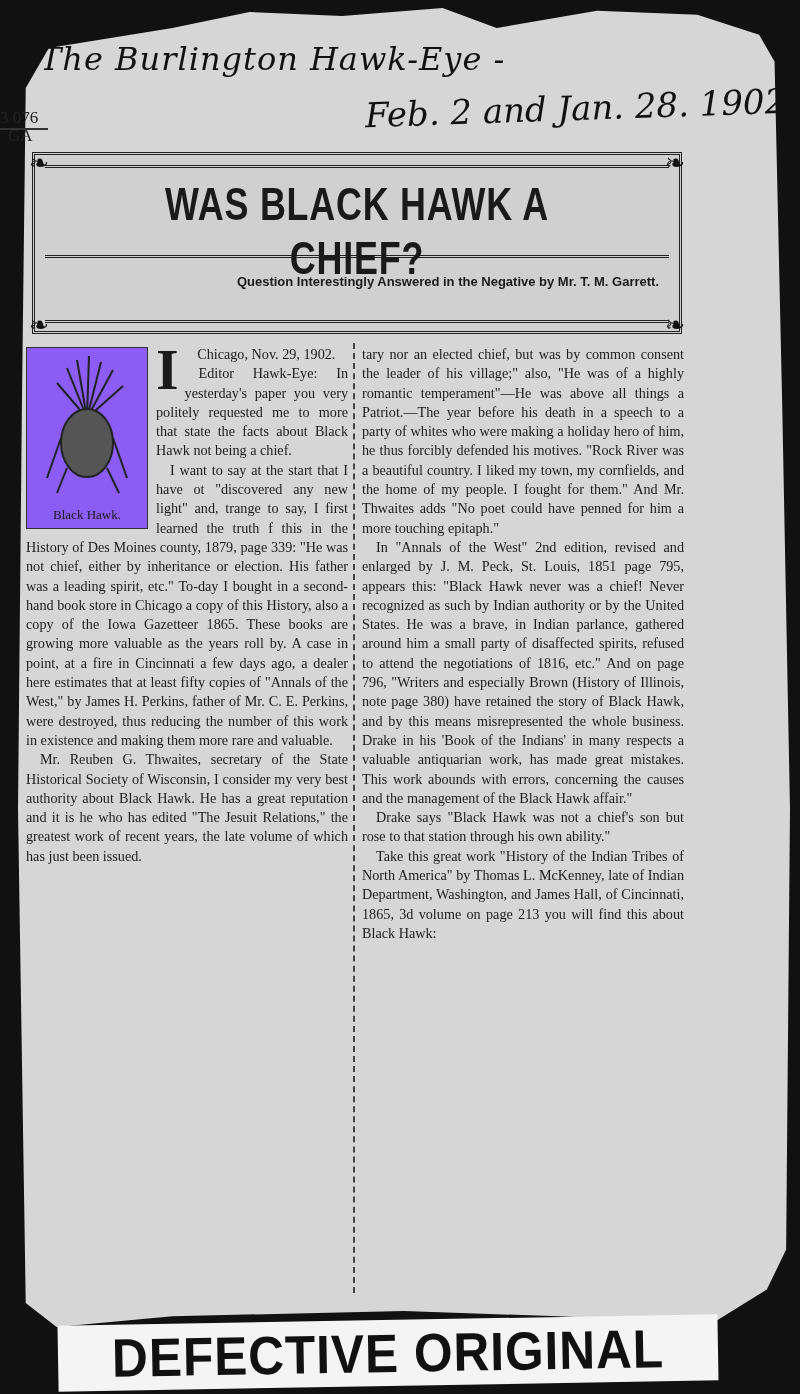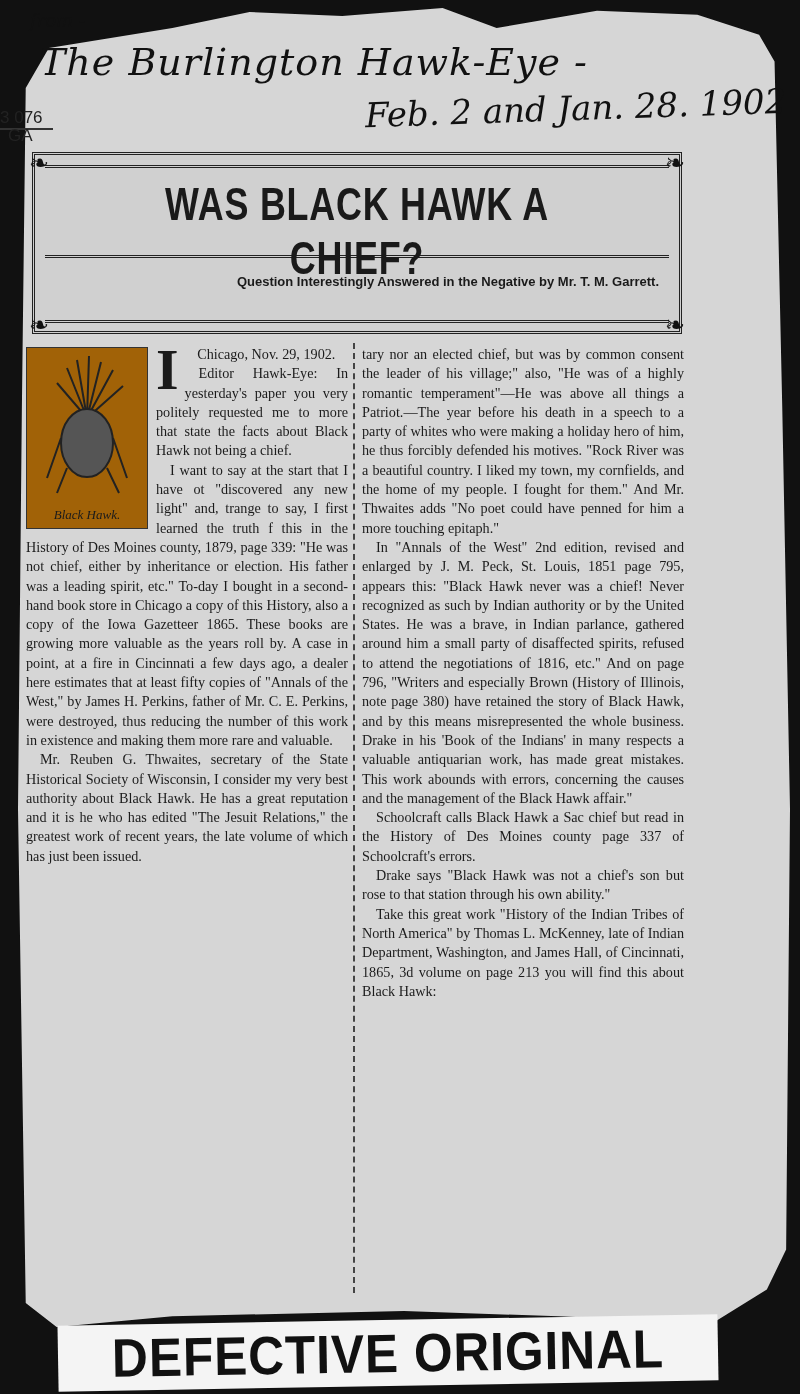--- a/index.html
+++ b/index.html
@@ -11,23 +11,23 @@
     .paper {
       position:absolute; left:18px; top:8px; width:772px; height:1335px;
       background:#d6d6d6;
       clip-path: polygon(4% 3%, 20% 1.5%, 30% 0.3%, 42% 0.6%, 55% 0%, 62% 1.5%, 75% 0.2%, 88% 0.5%, 96% 2%, 98% 4%, 99% 30%, 100% 60%, 99.5% 93%, 97% 96%, 90% 98.5%, 70% 98%, 50% 97.6%, 20% 98%, 5% 98.8%, 1% 97%, 0% 60%, 0.5% 30%, 1% 6%);
     }
     .handwriting {
       position:absolute; font-family:"DejaVu Serif", serif; font-style:italic;
       color:#111;
     }
     .hw-from { left:30px; top:10px; font-size:18px; }
-    .hw-paper { left:40px; top:40px; font-size:38px; letter-spacing:1px; }
+    .hw-paper { left:40px; top:40px; font-size:32px; letter-spacing:1px; }
     .hw-date { left:365px; top:88px; font-size:34px; transform:rotate(-2deg); }
-    .stamp { position:absolute; font-family:Liberation Sans, sans-serif; font-size:17px; color:#222; }
+    .stamp { position:absolute; font-family:Liberation Serif, serif; font-size:17px; color:#222; }
     .stamp-num { left:0px; top:108px; border-bottom:2px solid #333; padding-right:10px; }
     .stamp-ga { left:8px; top:126px; }
 
     .headbox {
       position:absolute; left:32px; top:152px; width:650px; height:182px;
       border:3px double #222; box-sizing:border-box; background:#d0d0d0;
     }
     .headbox .rule { position:absolute; left:10px; right:10px; height:0; border-top:3px double #222; }
     .headbox .r1 { top:10px; }
     .headbox .r2 { top:100px; }
@@ -53,21 +53,21 @@
     }
     .col-left { left:26px; width:322px; }
     .col-right { left:362px; width:322px; }
     .col-divider { position:absolute; left:353px; top:343px; width:1px; height:950px; border-left:2px dashed #444; }
     .col p { margin:0; text-indent:14px; }
     .col p.noindent { text-indent:0; }
     .col p.dateline { text-align:center; text-indent:0; padding-left:40px; }
 
     .portrait {
       float:left; width:120px; height:180px; margin:2px 8px 0 0;
-      border:1px solid #333; position:relative; background:#a16207;font-style:italic;
+      border:1px solid #333; position:relative; background:#8b5cf6;
     }
     .portrait .caption {
       position:absolute; left:0; right:0; bottom:4px; text-align:center;
       font-size:13px;
     }
     .dropcap {
       float:left; font-size:58px; line-height:50px; font-weight:bold;
       margin:0 6px 0 0; font-family:"Liberation Serif", serif;
     }
 
@@ -121,20 +121,19 @@
   <p class="noindent"><span class="dropcap">I</span></p>
   <p class="dateline">Chicago, Nov. 29, 1902.</p>
   <p>Editor Hawk-Eye: In yesterday's paper you very politely requested me to more that state the facts about Black Hawk not being a chief.</p>
   <p>I want to say at the start that I have ot "discovered any new light" and, trange to say, I first learned the truth f this in the History of Des Moines county, 1879, page 339: "He was not chief, either by inheritance or election. His father was a leading spirit, etc." To-day I bought in a second-hand book store in Chicago a copy of this History, also a copy of the Iowa Gazetteer 1865. These books are growing more valuable as the years roll by. A case in point, at a fire in Cincinnati a few days ago, a dealer here estimates that at least fifty copies of "Annals of the West," by James H. Perkins, father of Mr. C. E. Perkins, were destroyed, thus reducing the number of this work in existence and making them more rare and valuable.</p>
   <p>Mr. Reuben G. Thwaites, secretary of the State Historical Society of Wisconsin, I consider my very best authority about Black Hawk. He has a great reputation and it is he who has edited "The Jesuit Relations," the greatest work of recent years, the late volume of which has just been issued.</p>
 </div>
 
 <div class="col col-right">
   <p class="noindent">tary nor an elected chief, but was by common consent the leader of his village;" also, "He was of a highly romantic temperament"—He was above all things a Patriot.—The year before his death in a speech to a party of whites who were making a holiday hero of him, he thus forcibly defended his motives. "Rock River was a beautiful country. I liked my town, my cornfields, and the home of my people. I fought for them." And Mr. Thwaites adds "No poet could have penned for him a more touching epitaph."</p>
   <p>In "Annals of the West" 2nd edition, revised and enlarged by J. M. Peck, St. Louis, 1851 page 795, appears this: "Black Hawk never was a chief! Never recognized as such by Indian authority or by the United States. He was a brave, in Indian parlance, gathered around him a small party of disaffected spirits, refused to attend the negotiations of 1816, etc." And on page 796, "Writers and especially Brown (History of Illinois, note page 380) have retained the story of Black Hawk, and by this means misrepresented the whole business. Drake in his 'Book of the Indians' in many respects a valuable antiquarian work, has made great mistakes. This work abounds with errors, concerning the causes and the management of the Black Hawk affair."</p>
-  <p>Schoolcraft calls Black Hawk a Sac chief but read in the History of Des Moines county page 337 of Schoolcraft's errors.</p>
   <p>Drake says "Black Hawk was not a chief's son but rose to that station through his own ability."</p>
   <p>Take this great work "History of the Indian Tribes of North America" by Thomas L. McKenney, late of Indian Department, Washington, and James Hall, of Cincinnati, 1865, 3d volume on page 213 you will find this about Black Hawk:</p>
 </div>
 
 <div class="defective">
   <span>DEFECTIVE ORIGINAL</span>
 </div>
 
 </body></html>

